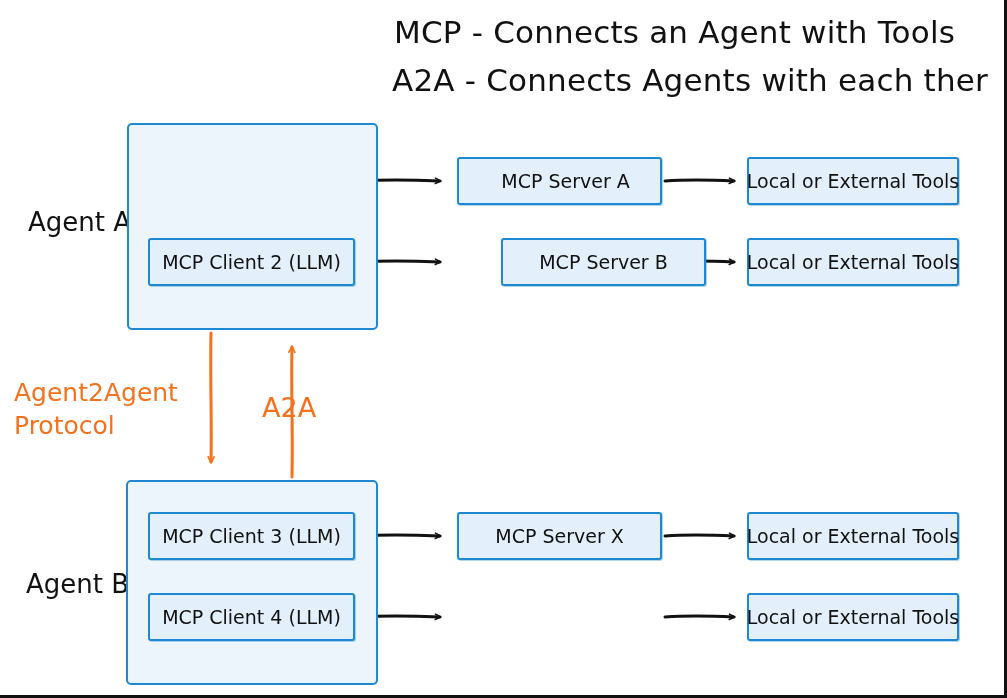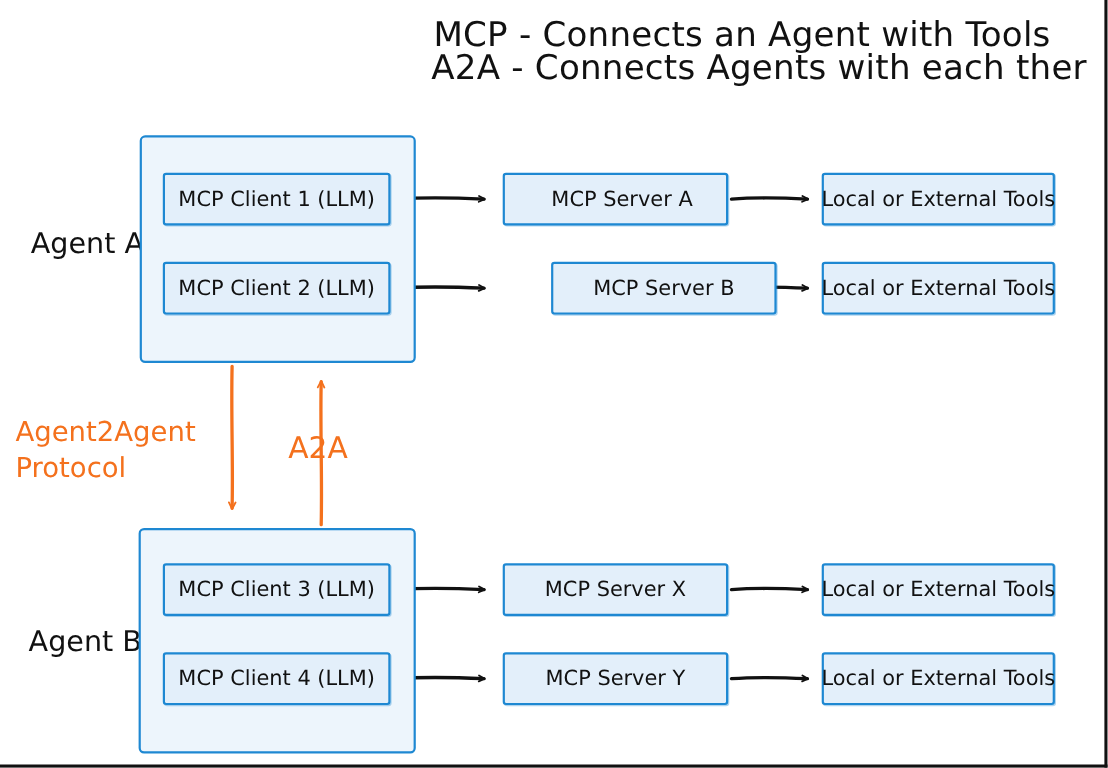--- a/index.html
+++ b/index.html
@@ -76,21 +76,21 @@
     stroke: var(--orange-accent, #f4711d);
     stroke-width: 3;
     fill: none;
     stroke-linecap: round;
   }
   .mk-head-black { stroke: var(--arrow-black, #111); fill: none; }
   .mk-head-orange { stroke: var(--orange-accent, #f4711d); fill: none; }
 
   
   #legend1 { left: 394px; top: 14px; }
-  #legend2 { left: 392px; top: 44px; }
+  #legend2 { left: 392px; top: 62px; }
 
   #agentA-label { left: 16px;  top: 207px; }
   #agentB-label { left: 14px;  top: 569px; }
 
   #agentA-box { left: 127px; top: 123px; width: 251px; height: 207px; }
   #agentB-box { left: 126px; top: 480px; width: 252px; height: 205px; }
 
   .client { left: 148px; width: 207px; height: 48px; }
   #client1 { top: 157px; }
   #client2 { top: 238px; }
@@ -141,32 +141,30 @@
 
     <path class="orange-arrow" d="M211 333 C 210 380, 212 420, 211 462" marker-end="url(#mkOrange)"></path>
     <path class="orange-arrow" d="M292 477 C 293 430, 291 390, 292 347" marker-end="url(#mkOrange)"></path>
   </svg>
 
   <div class="abs legend-line" id="legend1">MCP - Connects an Agent with Tools</div>
   <div class="abs legend-line" id="legend2">A2A - Connects Agents with each ther</div>
 
   <div class="abs agent-label" id="agentA-label">Agent A</div>
   <div class="abs agent-box" id="agentA-box"></div>
-  <div class="abs node client" id="client1">MCP Client 1 (LLM)</div>
   <div class="abs node client" id="client2">MCP Client 2 (LLM)</div>
 
   <div class="abs agent-label" id="agentB-label">Agent B</div>
   <div class="abs agent-box" id="agentB-box"></div>
   <div class="abs node client" id="client3">MCP Client 3 (LLM)</div>
   <div class="abs node client" id="client4">MCP Client 4 (LLM)</div>
 
   <div class="abs node server" id="serverA">MCP Server A</div>
   <div class="abs node server" id="serverB">MCP Server B</div>
   <div class="abs node server" id="serverX">MCP Server X</div>
-  <div class="abs node server" id="serverY">MCP Server Y</div>
 
   <div class="abs node tools" id="tools1">Local or External Tools</div>
   <div class="abs node tools" id="tools2">Local or External Tools</div>
   <div class="abs node tools" id="tools3">Local or External Tools</div>
   <div class="abs node tools" id="tools4">Local or External Tools</div>
 
   <div class="abs orange-text" id="a2a-protocol">
     <span style="display:block">Agent2Agent</span>
     <span style="display:block">Protocol</span>
   </div>

